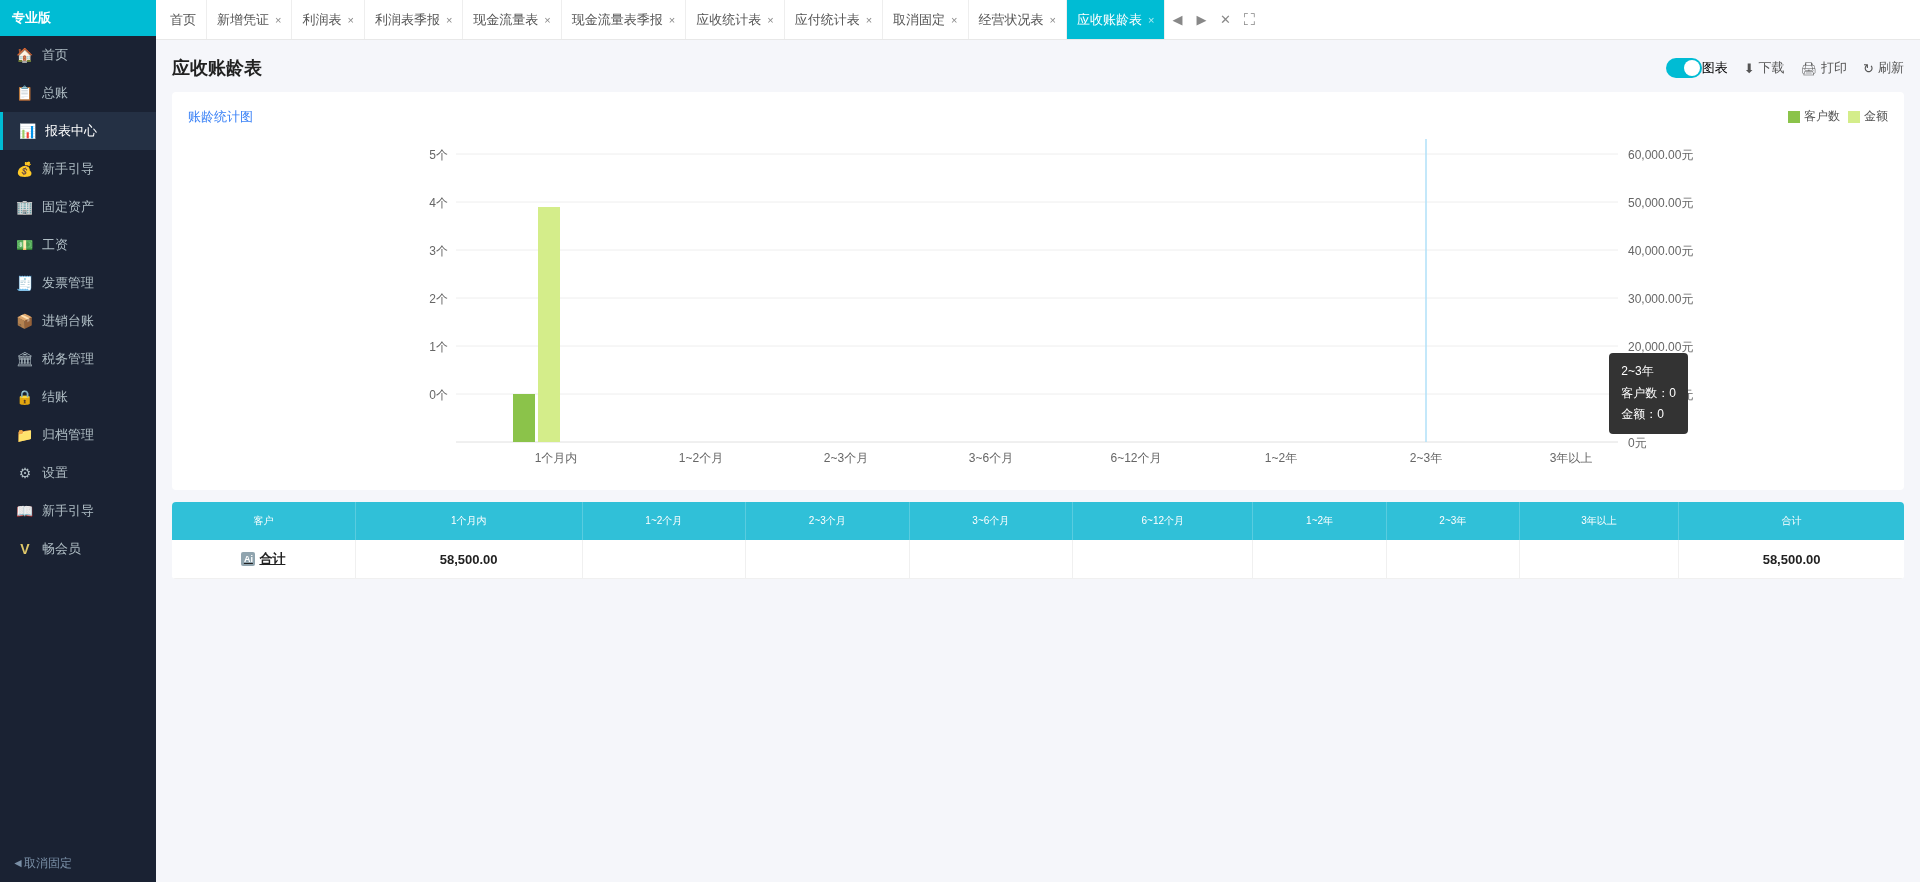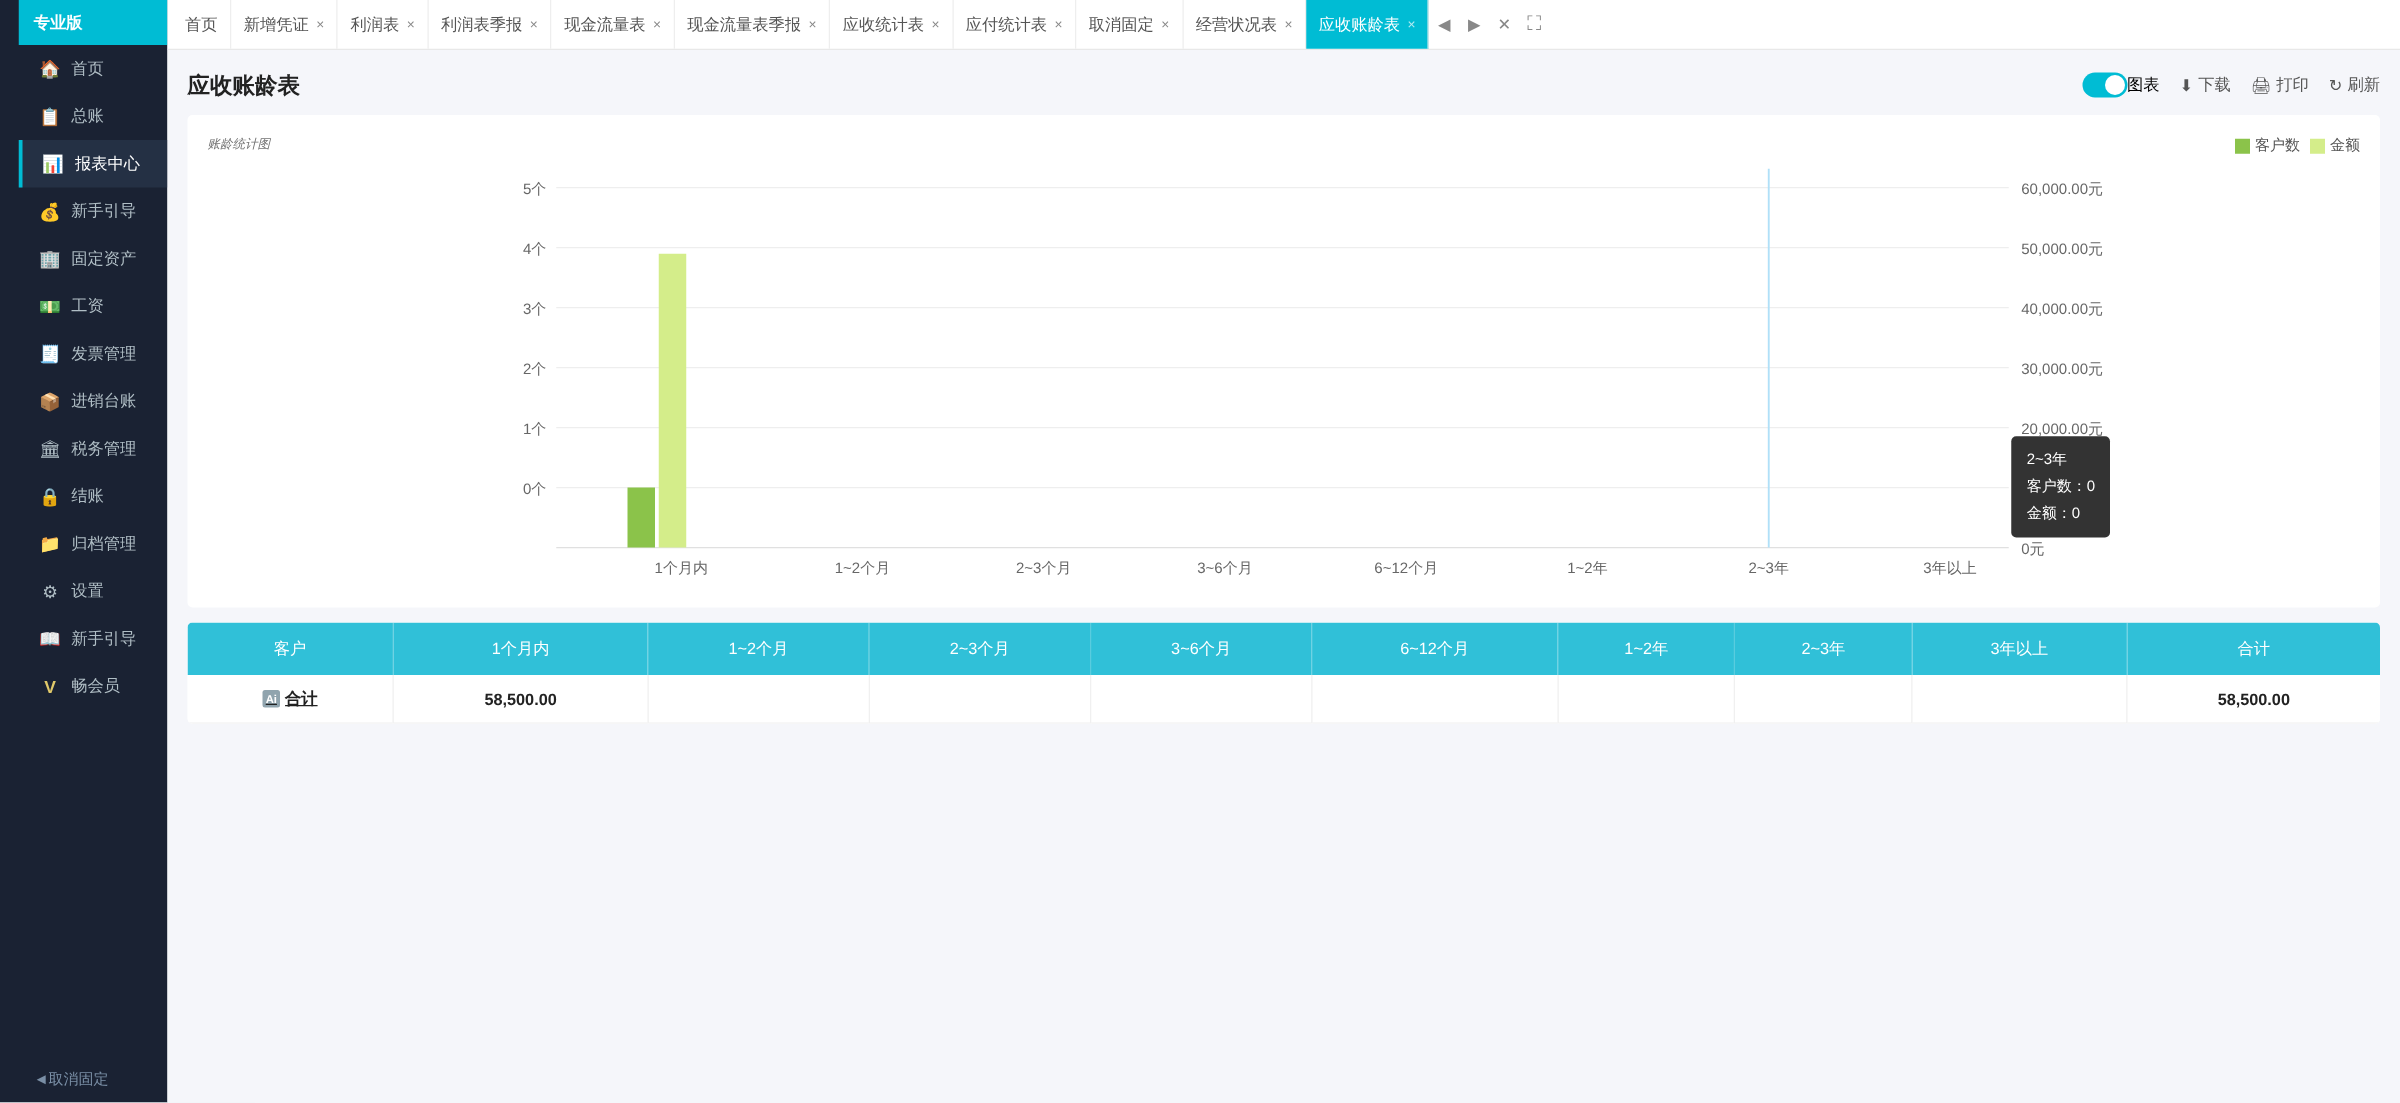--- a/index.html
+++ b/index.html
@@ -1,27 +1,26 @@
 <!DOCTYPE html>
 <html><head>
   <meta charset="utf-8">
   <style>
     * { margin: 0; padding: 0; box-sizing: border-box; }
     body { font-family: 'Microsoft YaHei', sans-serif; font-size: 13px; display: flex; height: 882px; overflow: hidden; background: #f0f2f5; }
 
     
     .sidebar {
-      width: 134px;
+      width: 156px;
       background: #1a2233;
       color: #cdd5e0;
       display: flex;
       flex-direction: column;
       height: 100%;
       flex-shrink: 0;
-      padding-left: 15px;
     }
     .sidebar-logo {
       background: #00bcd4;
       padding: 8px 12px;
       color: white;
       font-weight: bold;
       font-size: 13px;
       height: 36px;
       display: flex;
       align-items: center;
@@ -163,24 +162,23 @@
 
     
     .chart-card {
       background: #fff;
       border-radius: 4px;
       padding: 16px;
       margin-bottom: 12px;
       position: relative;
     }
     .chart-title {
-      font-size: 10px;
-      color: #737373;
+      font-size: 13px;
+      color: #3b82f6;
       margin-bottom: 8px;
-      font-style: italic;
     }
     .chart-legend {
       position: absolute;
       top: 16px;
       right: 16px;
       display: flex;
       align-items: center;
       gap: 8px;
       font-size: 12px;
       color: #555;
@@ -211,21 +209,21 @@
       overflow: hidden;
     }
     .data-table thead tr {
       background: #30c0d8;
       color: #fff;
     }
     .data-table thead th {
       padding: 12px 8px;
       text-align: center;
       font-weight: normal;
-      font-size: 13px;
+      font-size: 10px;
       border-right: 1px solid rgba(255,255,255,0.2);
     }
     .data-table thead th:last-child { border-right: none; }
     .data-table tbody tr {
       background: #fff;
       border-bottom: 1px solid #f0f0f0;
     }
     .data-table tbody td {
       padding: 10px 8px;
       text-align: center;

